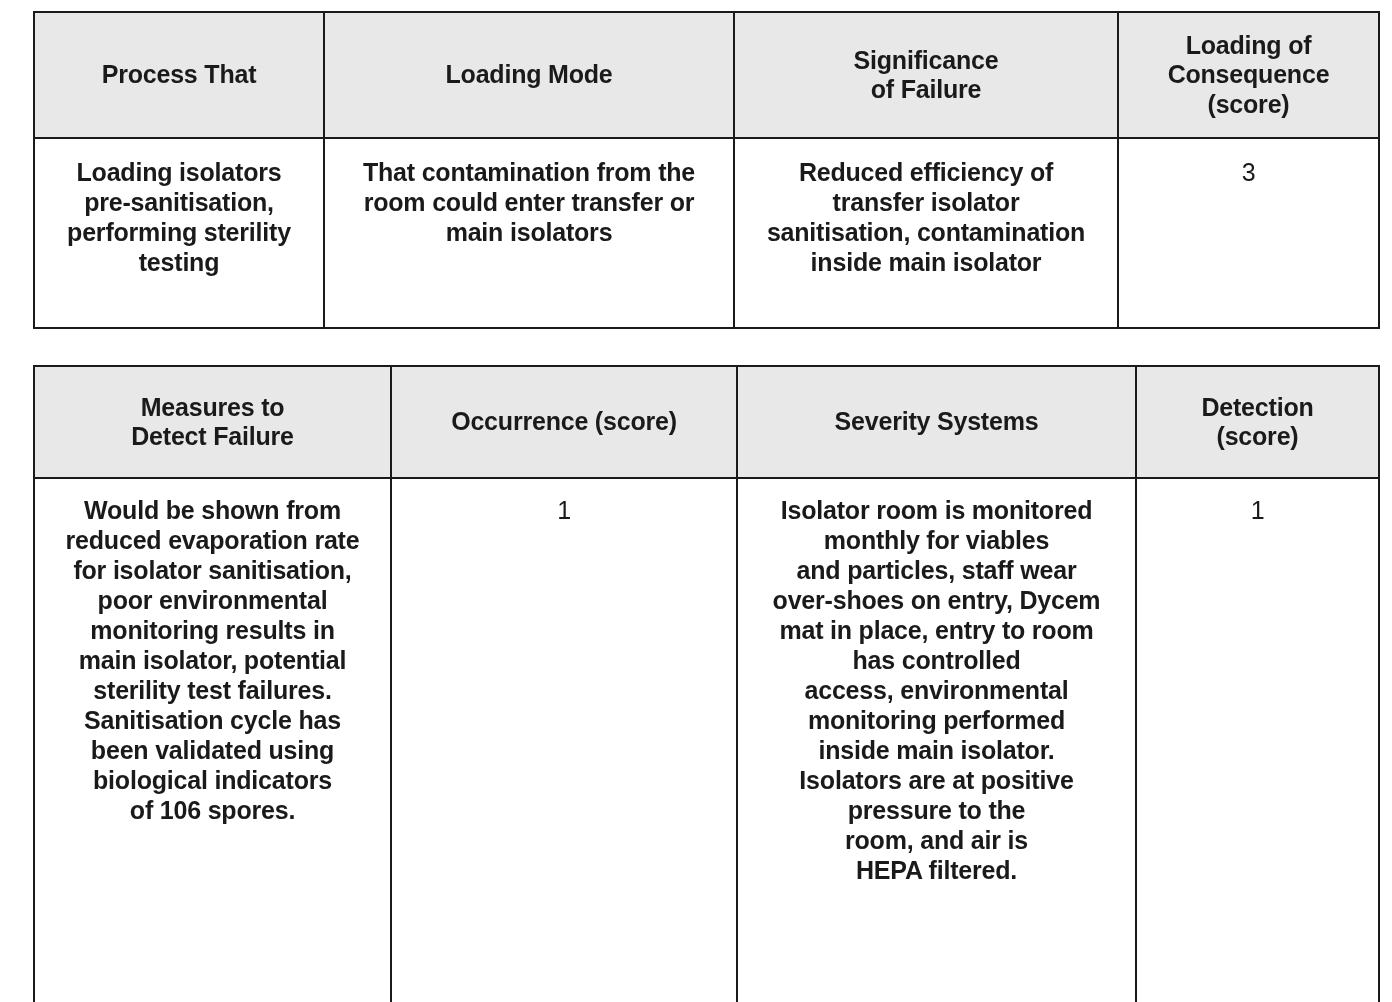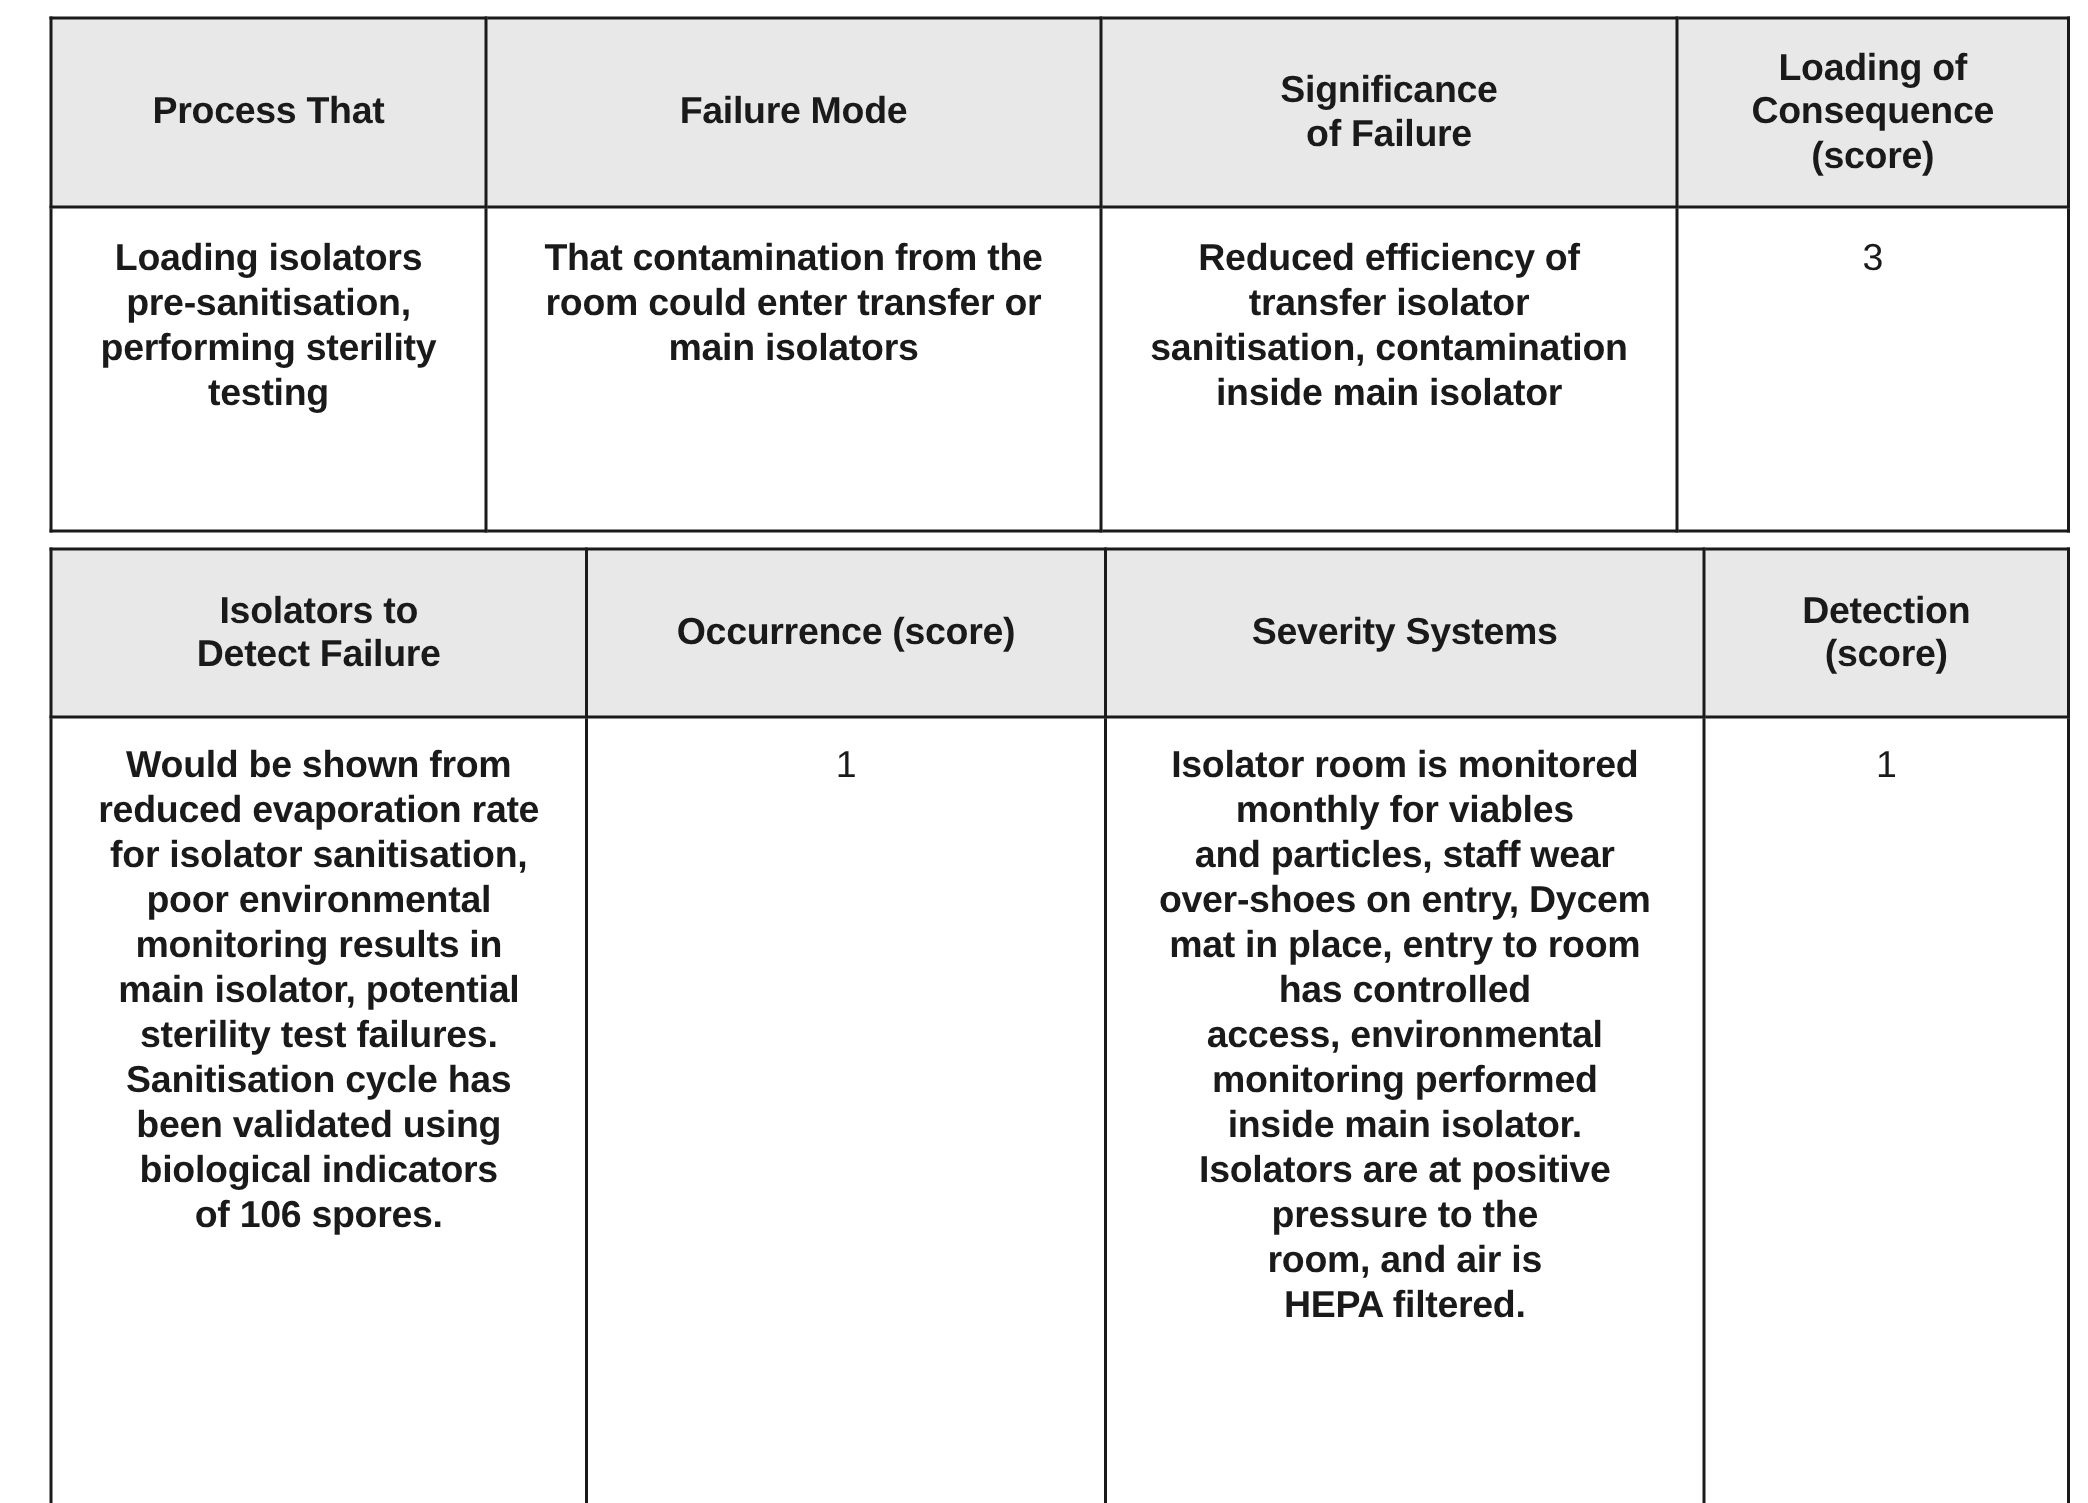--- a/index.html
+++ b/index.html
@@ -62,21 +62,21 @@
     padding-top: 20px;
   }
 
   
   #table-top {
     left: 33px;
     top: 11px;
     width: 1345px;
   }
   #table-top thead th { height: 126px; }
-  #table-top tbody td { height: 216px; vertical-align: top; padding-top: 18px; }
+  #table-top tbody td { height: 190px; vertical-align: top; padding-top: 18px; }
   #table-top col.c1 { width: 290px; }
   #table-top col.c2 { width: 410px; }
   #table-top col.c3 { width: 384px; }
   #table-top col.c4 { width: 261px; }
 
   
   #table-bottom {
     left: 33px;
     top: 365px;
     width: 1345px;
@@ -102,21 +102,21 @@
         <col class="c2">
         <col class="c3">
         <col class="c4">
     </colgroup>
     <thead>
       <tr>
         <th>
           <span class="hdr-text">Process That</span>
         </th>
         <th>
-          <span class="hdr-text">Failure Mode</span>
+          <span class="hdr-text">Loading Mode</span>
         </th>
         <th>
           <span class="hdr-text">Significance
 of Failure</span>
         </th>
         <th>
           <span class="hdr-text">Loading of
 Consequence
 (score)</span>
         </th>
@@ -151,21 +151,21 @@
   <table class="fmea-table" id="table-bottom">
     <colgroup>
       <col class="c1">
         <col class="c2">
         <col class="c3">
         <col class="c4">
     </colgroup>
     <thead>
       <tr>
         <th>
-          <span class="hdr-text">Isolators to
+          <span class="hdr-text">Measures to
 Detect Failure</span>
         </th>
         <th>
           <span class="hdr-text">Occurrence (score)</span>
         </th>
         <th>
           <span class="hdr-text">Severity Systems</span>
         </th>
         <th>
           <span class="hdr-text">Detection

